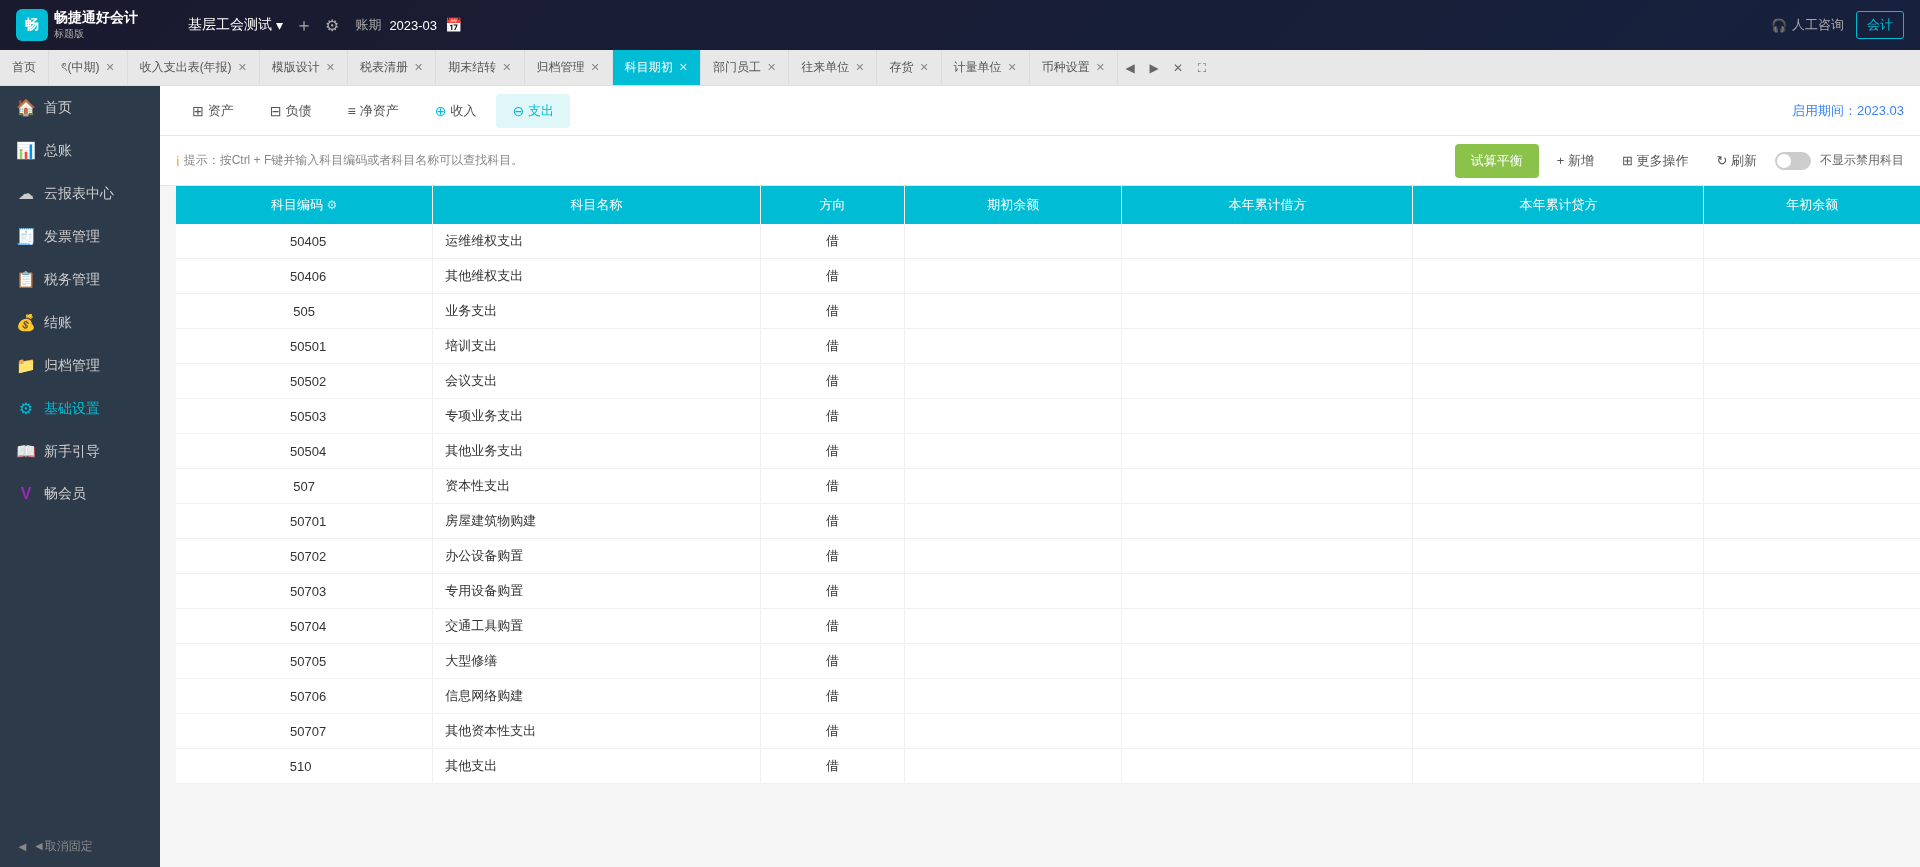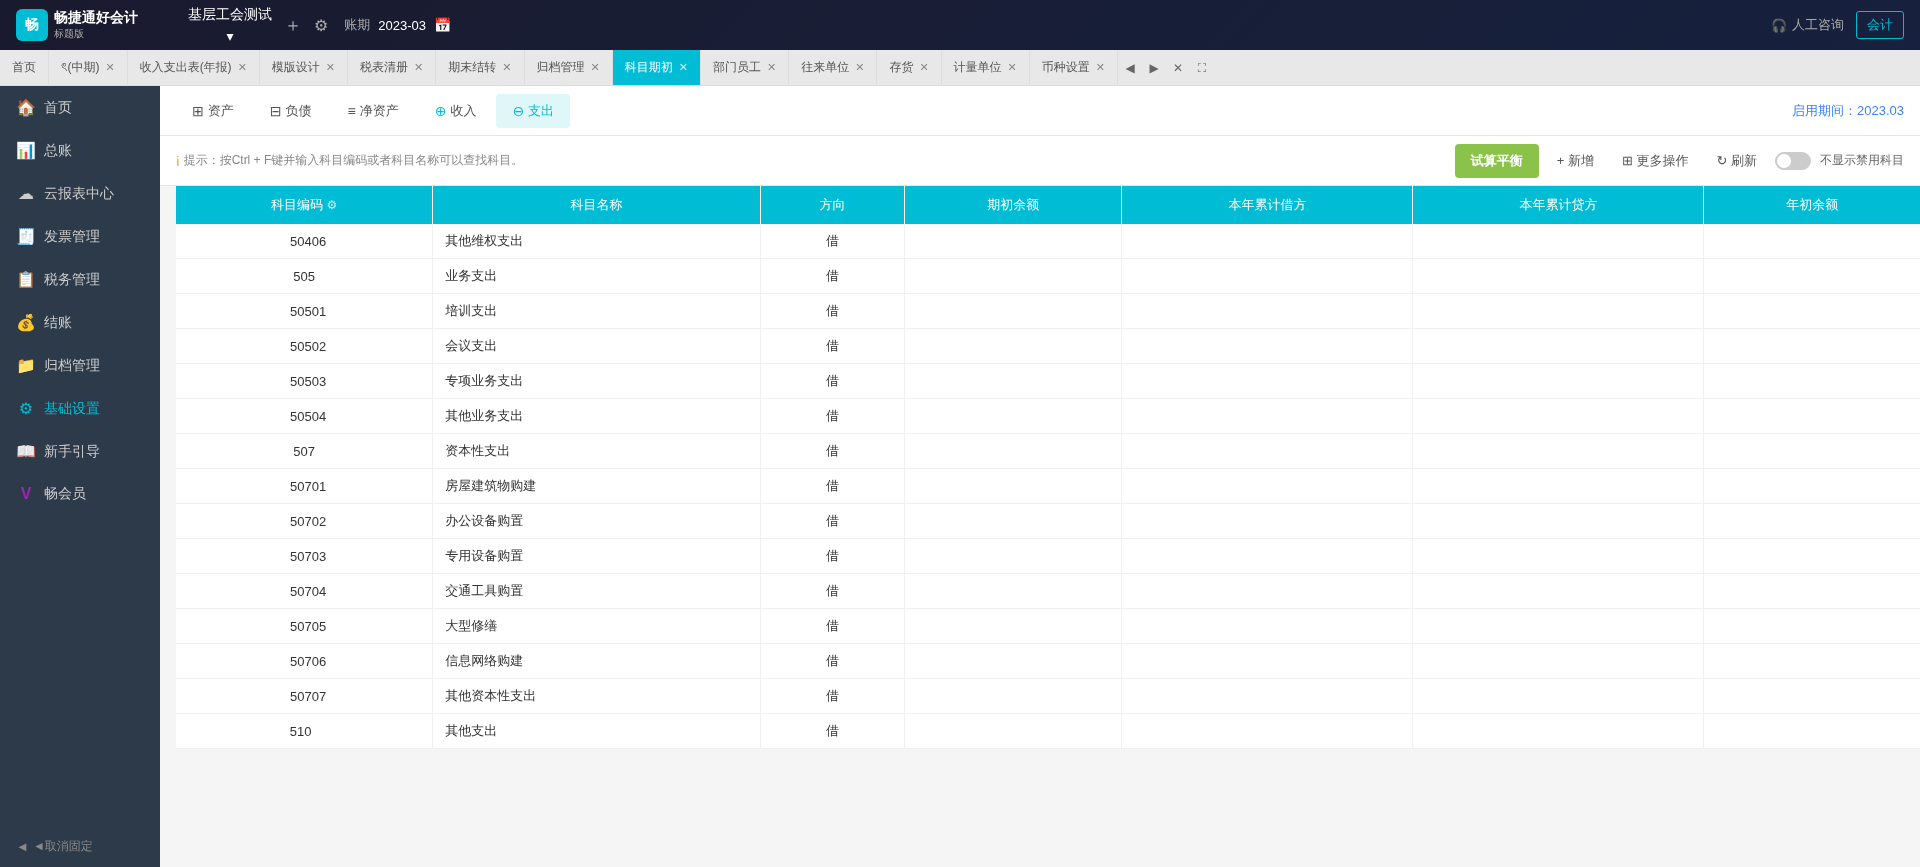--- a/index.html
+++ b/index.html
@@ -40,21 +40,20 @@
       align-items: center;
       gap: 8px;
     }
     .company-selector {
       display: flex;
       align-items: center;
       gap: 4px;
       color: white;
       font-size: 14px;
       cursor: pointer;
-      flex-direction: column;
     }
     .add-btn {
       color: #aaa;
       font-size: 18px;
       cursor: pointer;
       padding: 0 4px;
     }
     .settings-btn {
       color: #aaa;
       font-size: 16px;
@@ -233,21 +232,21 @@
       gap: 8px;
     }
     .balance-btn {
       background: #8bc34a;
       color: white;
       border: none;
       padding: 8px 16px;
       border-radius: 4px;
       font-size: 13px;
       cursor: pointer;
-      font-weight: bold;
+      font-weight: normal;
     }
     .add-new-btn {
       display: flex;
       align-items: center;
       gap: 4px;
       color: #555;
       font-size: 13px;
       cursor: pointer;
       padding: 6px 10px;
       border-radius: 4px;
@@ -527,20 +526,29 @@
             </th>
             <th>科目名称</th>
             <th>方向</th>
             <th>期初余额</th>
             <th>本年累计借方</th>
             <th>本年累计贷方</th>
             <th>年初余额</th>
           </tr>
         </thead>
         <tbody id="table-body">
+        <tr>
+    <td style="text-align:center;padding-left:20px;font-weight:normal">50405</td>
+    <td style="text-align:left;font-weight:normal">运维维权支出</td>
+    <td>借</td>
+    <td></td>
+    <td></td>
+    <td></td>
+    <td></td>
+  </tr>
             <tr>
     <td style="text-align:center;padding-left:20px;font-weight:normal">50406</td>
     <td style="text-align:left;font-weight:normal">其他维权支出</td>
     <td>借</td>
     <td></td>
     <td></td>
     <td></td>
     <td></td>
   </tr>
             <tr>

